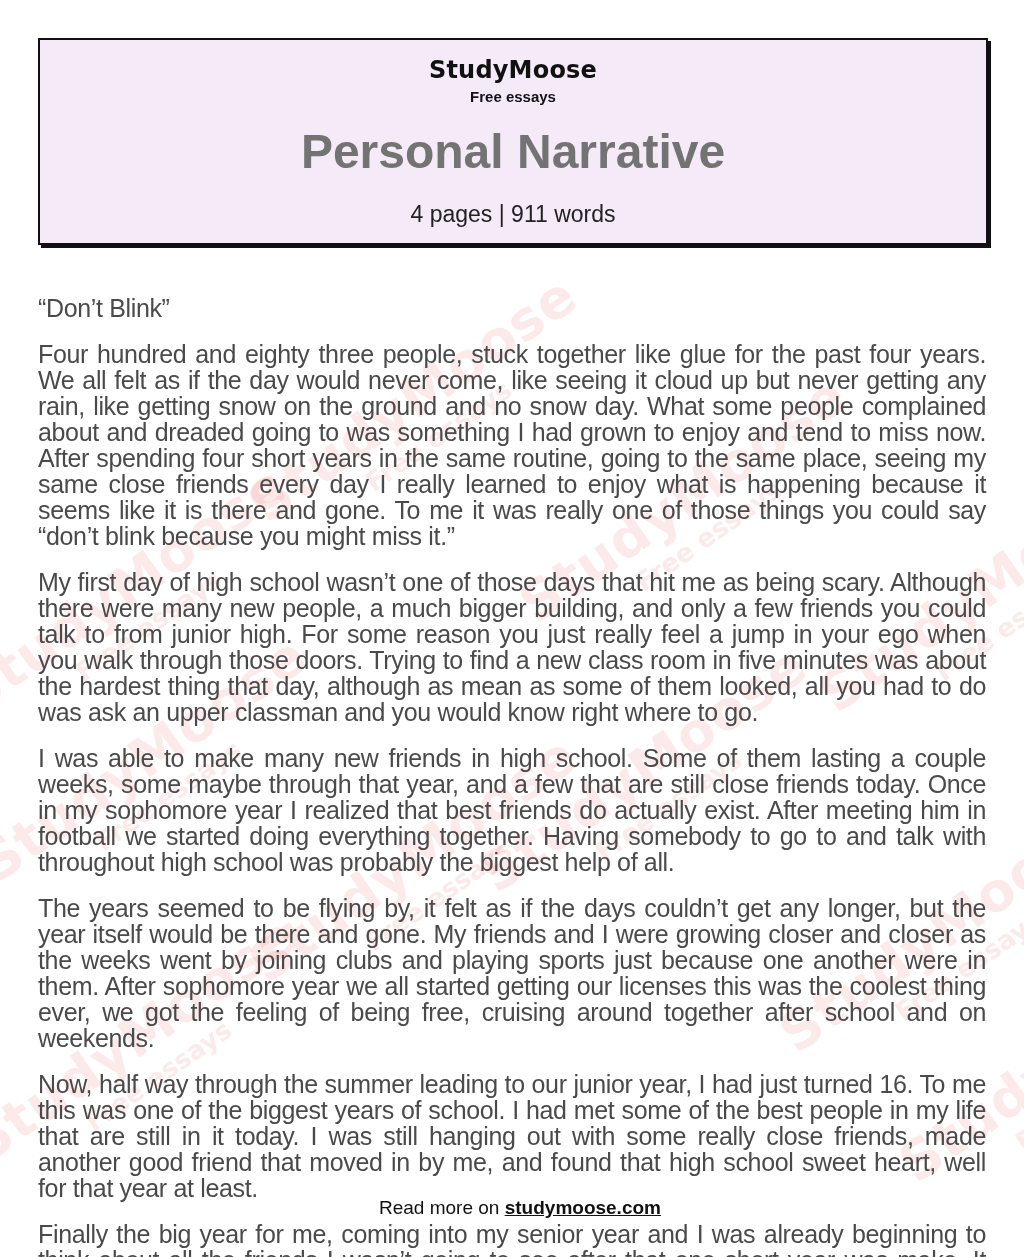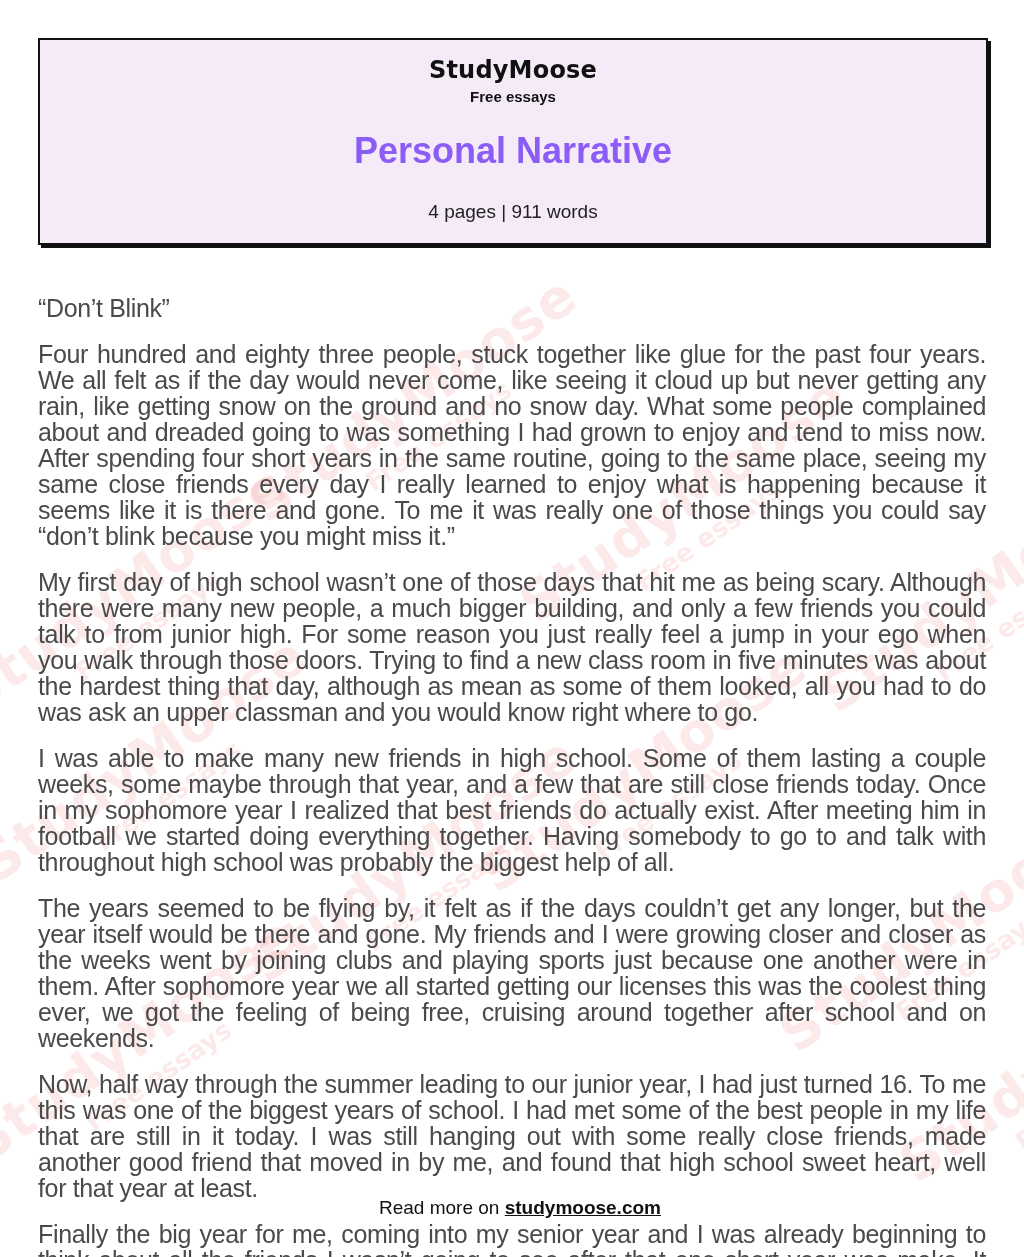--- a/index.html
+++ b/index.html
@@ -39,30 +39,30 @@
       letter-spacing: 0.2px;
     }
     .brand-sub {
       position: absolute; left: 0; right: 0; top: 48px;
       font-family: "Liberation Sans", sans-serif;
       font-weight: bold;
       font-size: 15px;
       color: #111;
     }
     .doc-title {
-      position: absolute; left: 0; right: 0; top: 90px;
+      position: absolute; left: 0; right: 0; top: 84px;
       font-family: "Liberation Sans", sans-serif;
       font-weight: bold;
-      font-size: 36px;
-      color: #8b5cf6;
+      font-size: 48px;
+      color: #737373;
     }
     .doc-meta {
       position: absolute; left: 0; right: 0; top: 161px;
       font-family: "Liberation Sans", sans-serif;
-      font-size: 19px;
+      font-size: 23px;
       color: #222;
     }
 
     .content {
       position: absolute;
       left: 38px; top: 295px;
       width: 948px;
       z-index: 1;
       font-family: "Liberation Sans", sans-serif;
       font-size: 25px;

